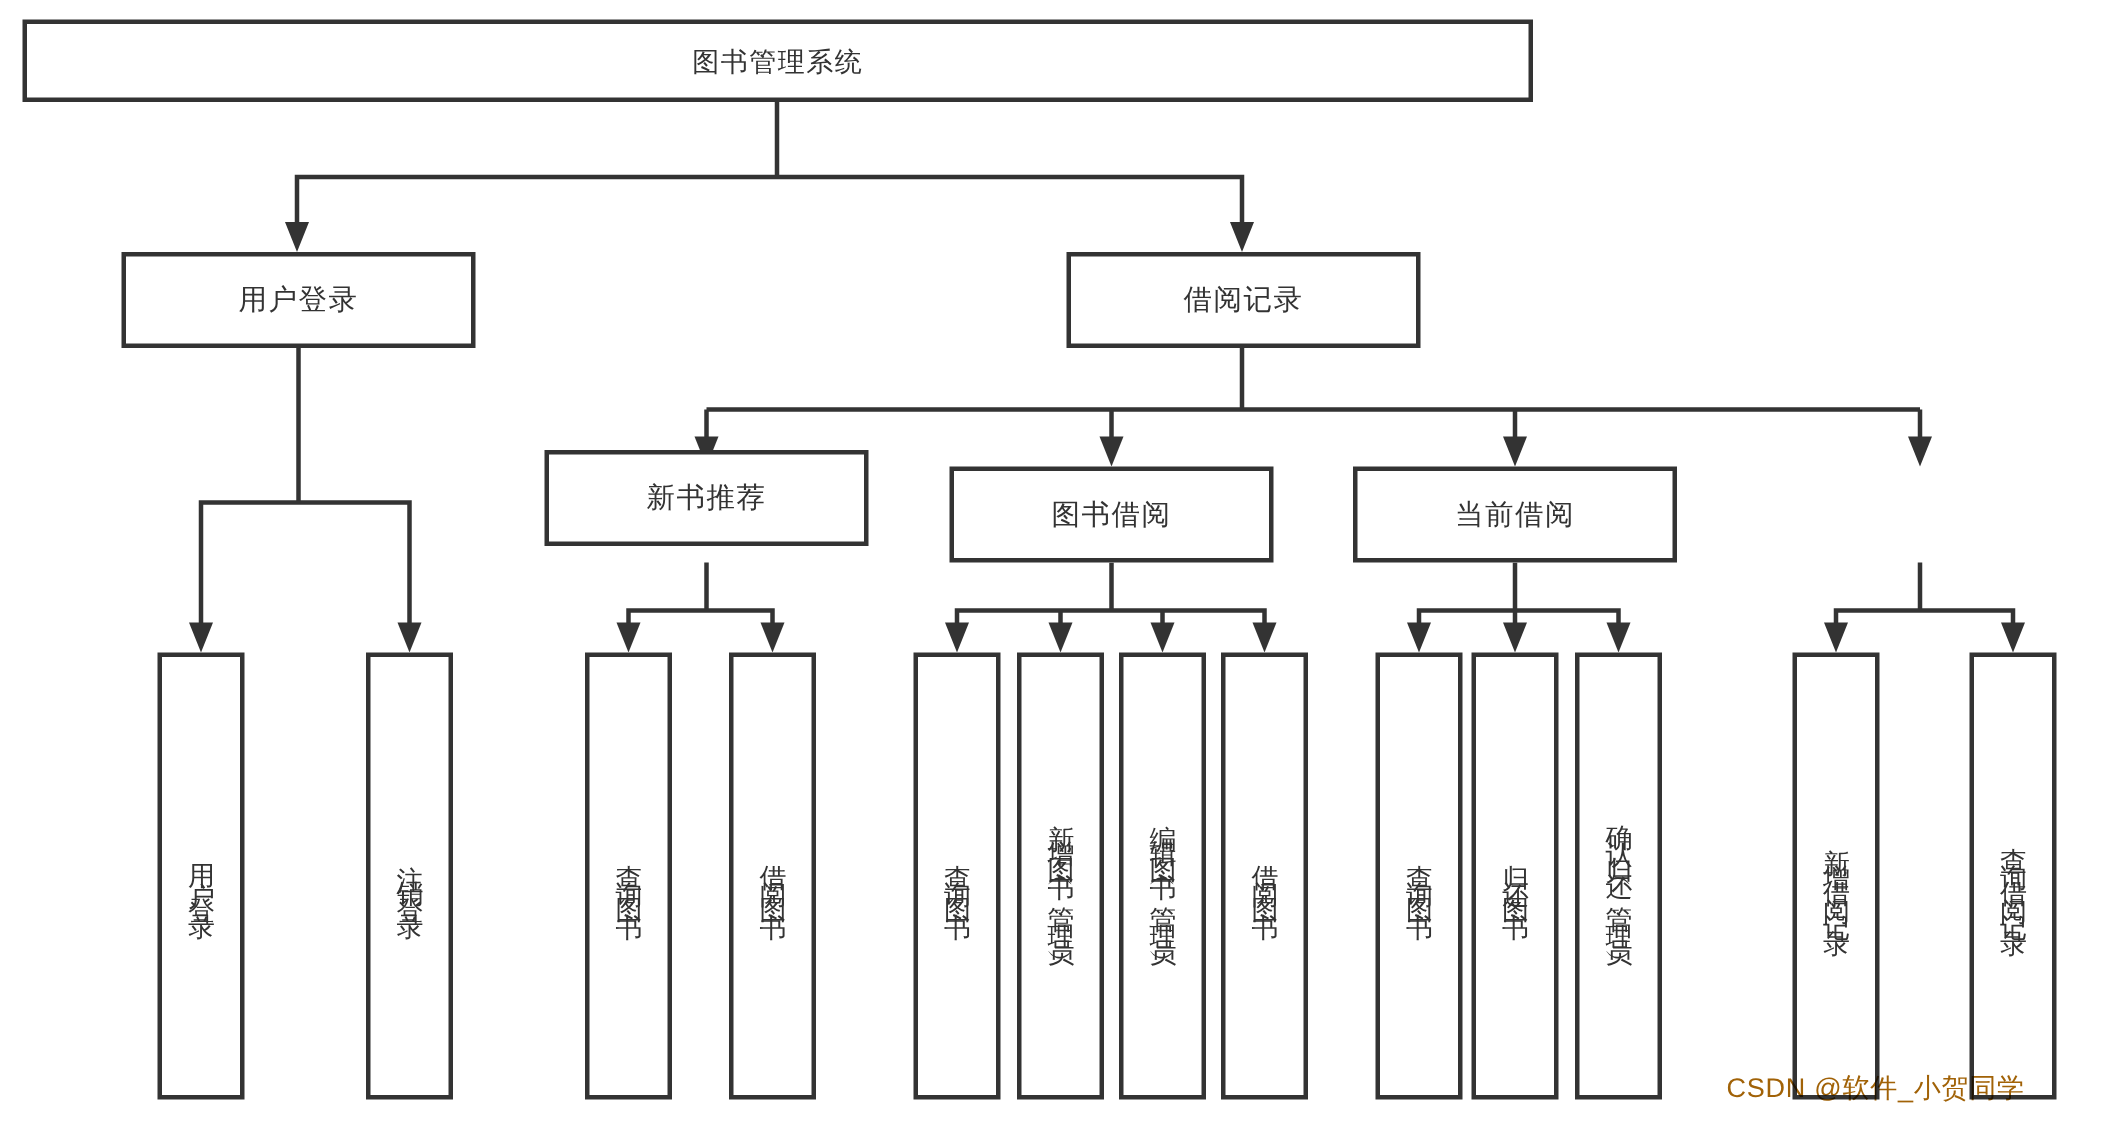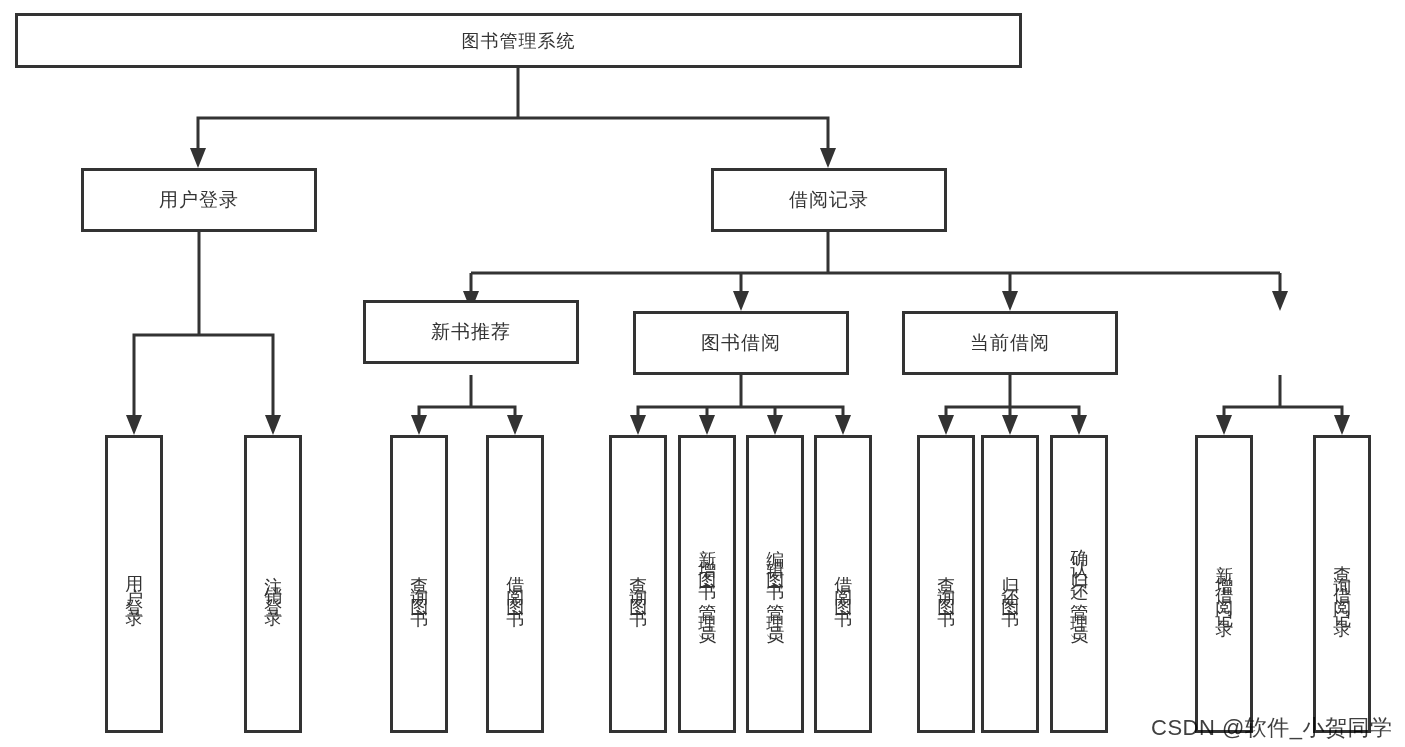--- a/index.html
+++ b/index.html
@@ -23,21 +23,21 @@
   .vtext{
     writing-mode:vertical-rl;
     text-orientation:mixed;
     letter-spacing:11px;
     line-height:1.15;
     white-space:nowrap;
   }
   .watermark{
     position:absolute;z-index:3;
     left:1151px;top:713px;
-    font-size:22px;color:#404040;
+    font-size:18px;color:#a16207;
     letter-spacing:0.5px;
     mix-blend-mode:multiply;
     white-space:nowrap;
   }
 </style>
 </head>
 <body>
 
 <div class="stage">
 

